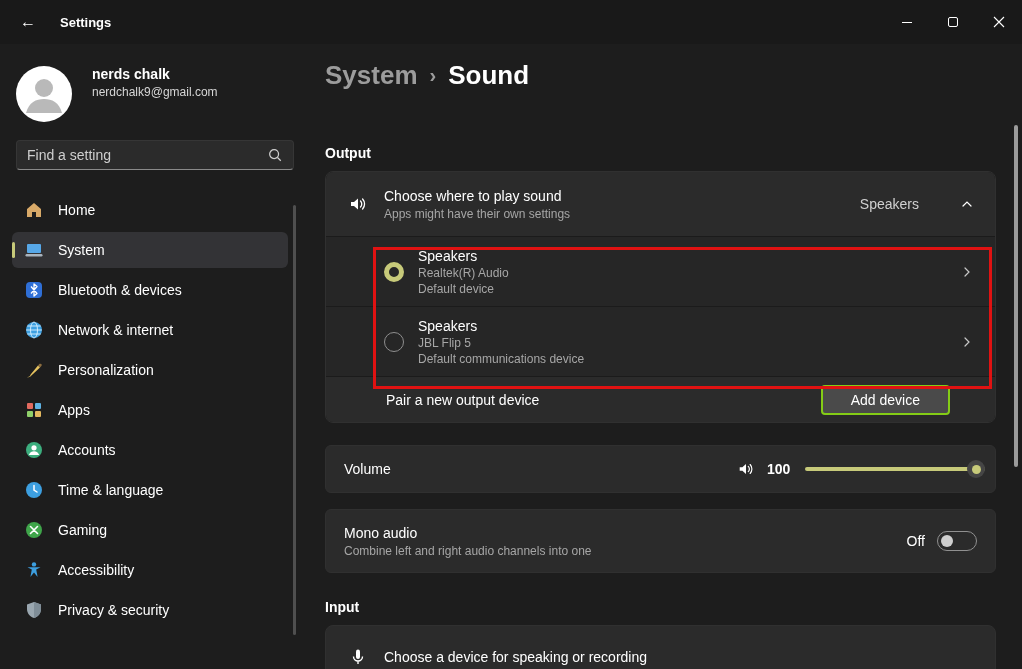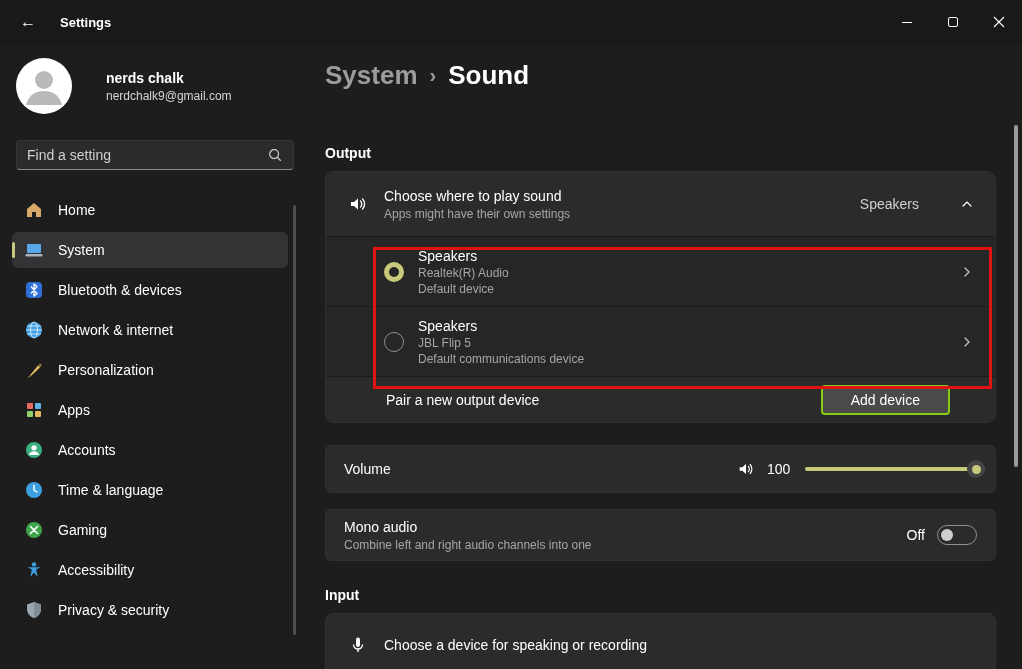--- a/index.html
+++ b/index.html
@@ -24,21 +24,21 @@
   .titlebar{position:absolute;top:0;left:0;right:0;height:44px;background:#191919;display:flex;align-items:center;z-index:5;}
   .back-btn{width:40px;height:34px;margin-left:8px;display:flex;align-items:center;justify-content:center;font-size:16px;color:#fff;border-radius:4px;cursor:pointer;}
   .tb-title{margin-left:12px;font-size:13px;font-weight:600;}
   .win-controls{margin-left:auto;display:flex;height:44px;}
   .win-btn{width:46px;height:44px;display:flex;align-items:center;justify-content:center;cursor:pointer;}
   .glyph-min{width:10px;height:1px;background:#fff;}
   .glyph-max{width:10px;height:10px;border:1px solid #fff;border-radius:2px;}
 
   
   .sidebar{position:absolute;top:44px;left:0;width:300px;bottom:0;}
-  .profile{position:absolute;top:14px;left:16px;display:flex;align-items:center;gap:34px;}
+  .profile{position:absolute;top:22px;left:16px;display:flex;align-items:flex-start;gap:20px;}
   .avatar{width:56px;height:56px;border-radius:50%;background:#fff;overflow:hidden;display:flex;align-items:flex-end;justify-content:center;}
   .profile-name{font-size:14px;font-weight:700;}
   .profile-email{font-size:12px;color:#d6d6d6;margin-top:3px;}
 
   .searchbox{position:absolute;top:96px;left:16px;width:278px;height:30px;background:#2b2b2b;border:1px solid #363636;border-bottom:1px solid #8a8a8a;border-radius:4px;display:flex;align-items:center;}
   .searchbox input{flex:1;background:transparent;border:none;outline:none;color:#e6e6e6;font-size:14px;padding:0 8px 0 10px;font-family:inherit;}
   .searchbox input::placeholder{color:#cfcfcf;}
   .search-icon{margin-right:10px;}
 
   .nav{position:absolute;top:148px;left:0;right:0;}
@@ -74,28 +74,28 @@
   .device-name{font-size:14px;}
   .device-detail,.device-status{font-size:12px;color:var(--muted);}
   .chevron-right{margin-left:auto;}
 
   .pair-row{height:46px;background:var(--card);border-top:1px solid var(--divider);display:flex;align-items:center;padding:0 45px 0 60px;}
   .pair-label{font-size:14px;}
   .add-btn{margin-left:auto;height:30px;padding:0 28px;background:#4a4a4a;border:2px solid #84cc16;border-radius:4px;color:#fff;font-size:14px;display:flex;align-items:center;cursor:pointer;font-family:inherit;}
 
   .volume-card{margin-top:22px;height:48px;background:var(--card);border:1px solid #303030;border-radius:6px;display:flex;align-items:center;padding:0 10px 0 18px;}
   .vol-label{font-size:14px;}
-  .vol-right{margin-left:auto;display:flex;align-items:center;gap:12px;}
+  .vol-right{margin-left:auto;display:flex;align-items:center;gap:12px;font-weight:bold;}
   .vol-value{font-size:14px;min-width:26px;}
   .slider{position:relative;width:180px;height:18px;cursor:pointer;}
   .slider-track{position:absolute;left:0;right:0;top:7px;height:4px;border-radius:2px;background:var(--accent);}
   .slider-thumb{position:absolute;right:0;top:0;width:18px;height:18px;border-radius:50%;background:#454545;display:flex;align-items:center;justify-content:center;}
   .slider-thumb::after{content:"";width:9px;height:9px;border-radius:50%;background:var(--accent);}
 
-  .mono-card{margin-top:16px;height:52px;background:var(--card);border:1px solid #303030;border-radius:6px;display:flex;align-items:center;padding:0 18px;}
+  .mono-card{margin-top:16px;height:64px;background:var(--card);border:1px solid #303030;border-radius:6px;display:flex;align-items:center;padding:0 18px;}
   .mono-texts{display:flex;flex-direction:column;gap:3px;}
   .mono-right{margin-left:auto;display:flex;align-items:center;gap:12px;}
   .toggle{width:40px;height:20px;border-radius:10px;border:1px solid #909090;position:relative;cursor:pointer;background:transparent;}
   .toggle-knob{position:absolute;left:3px;top:3px;width:12px;height:12px;border-radius:50%;background:#cfcfcf;}
 
   .input-card{margin-top:10px;height:64px;background:var(--card);border:1px solid #303030;border-radius:8px 8px 0 0;display:flex;align-items:center;padding:0 20px 0 22px;gap:16px;cursor:pointer;}
 
   
   .red-annotation{position:absolute;left:373px;top:247px;width:619px;height:142px;border:3px solid #e01212;pointer-events:none;z-index:50;}
   .main-scroll{position:absolute;right:4px;top:125px;width:4px;height:342px;background:#9b9b9b;border-radius:2px;z-index:60;cursor:pointer;}

